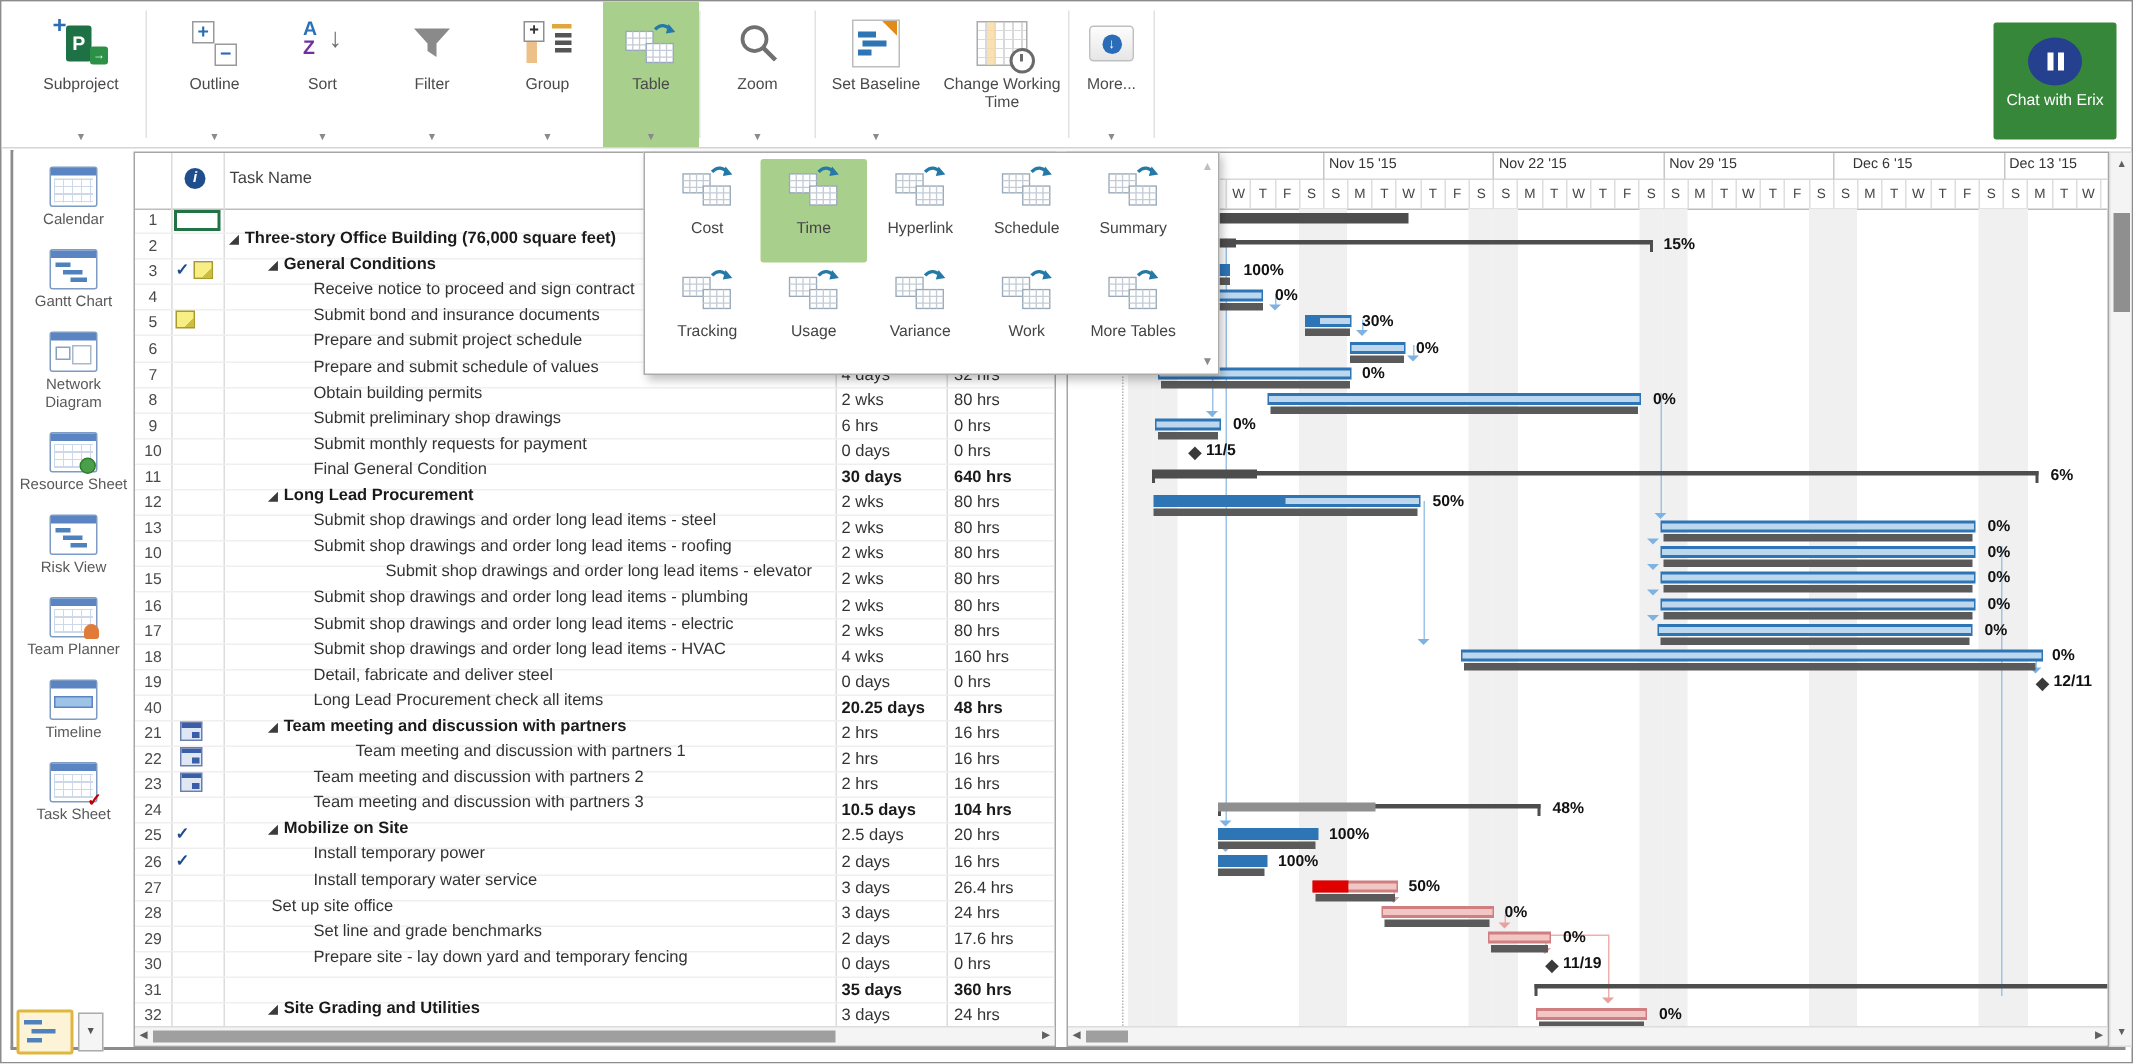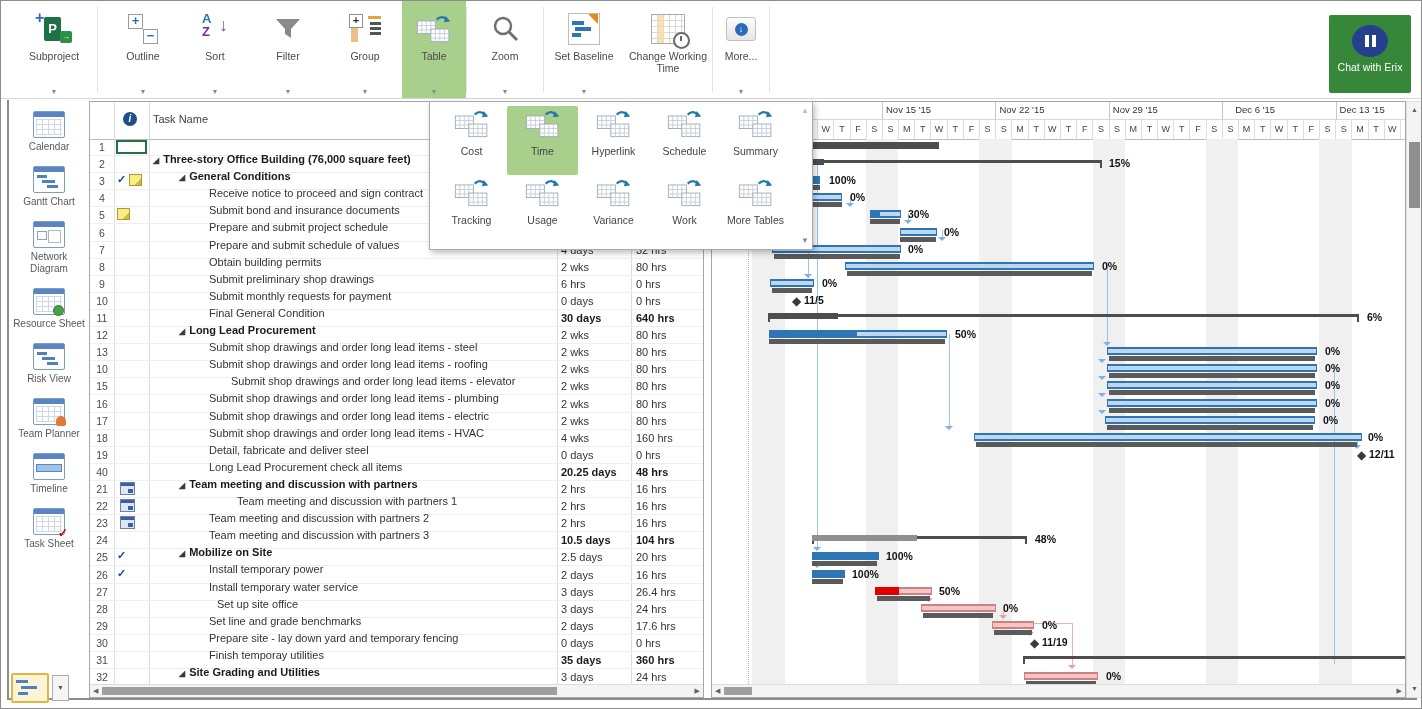--- a/index.html
+++ b/index.html
@@ -442,21 +442,21 @@
         <div class="trow" style="top: 242.2px;">
           <div class="tnum">13</div>
           <div class="tind"></div>
           <div class="tname" style="padding-left: 60px;">Submit shop drawings and order long lead items - roofing</div>
           <div class="tdur">2 wks</div>
           <div class="twork">80 hrs</div>
         </div>
         <div class="trow" style="top: 259.3px;">
           <div class="tnum">10</div>
           <div class="tind"></div>
-          <div class="tname" style="padding-left: 82px;">Submit shop drawings and order long lead items - elevator</div>
+          <div class="tname" style="padding-left: 82px; margin-left: 26px;">Submit shop drawings and order long lead items - elevator</div>
           <div class="tdur">2 wks</div>
           <div class="twork">80 hrs</div>
         </div>
         <div class="trow" style="top: 276.4px;">
           <div class="tnum">15</div>
           <div class="tind"></div>
           <div class="tname" style="padding-left: 60px;">Submit shop drawings and order long lead items - plumbing</div>
           <div class="tdur">2 wks</div>
           <div class="twork">80 hrs</div>
         </div>
@@ -533,42 +533,41 @@
         <div class="trow" style="top: 464.5px;">
           <div class="tnum">26</div>
           <div class="tind"><span class="ckm">✓</span></div>
           <div class="tname" style="padding-left: 60px;">Install temporary water service</div>
           <div class="tdur">2 days</div>
           <div class="twork">16 hrs</div>
         </div>
         <div class="trow" style="top: 481.6px;">
           <div class="tnum">27</div>
           <div class="tind"></div>
-          <div class="tname" style="padding-left: 68px;">Set up site office</div>
+          <div class="tname" style="padding-left: 32px;">Set up site office</div>
           <div class="tdur">3 days</div>
           <div class="twork">26.4 hrs</div>
         </div>
         <div class="trow" style="top: 498.7px;">
           <div class="tnum">28</div>
           <div class="tind"></div>
           <div class="tname" style="padding-left: 60px;">Set line and grade benchmarks</div>
           <div class="tdur">3 days</div>
           <div class="twork">24 hrs</div>
         </div>
         <div class="trow" style="top: 515.8px;">
           <div class="tnum">29</div>
           <div class="tind"></div>
           <div class="tname" style="padding-left: 60px;">Prepare site - lay down yard and temporary fencing</div>
           <div class="tdur">2 days</div>
           <div class="twork">17.6 hrs</div>
         </div>
         <div class="trow" style="top: 532.9px;">
           <div class="tnum">30</div>
           <div class="tind"></div>
-          <div class="tname" style="padding-left: 60px;">Finish temporay utilities</div>
           <div class="tdur">0 days</div>
           <div class="twork">0 hrs</div>
         </div>
         <div class="trow" style="top: 550px;">
           <div class="tnum">31</div>
           <div class="tind"></div>
           <div class="tname sum" style="padding-left: 30px;"><span class="tri">◢</span>Site Grading and Utilities</div>
           <div class="tdur sum">35 days</div>
           <div class="twork sum">360 hrs</div>
         </div>

